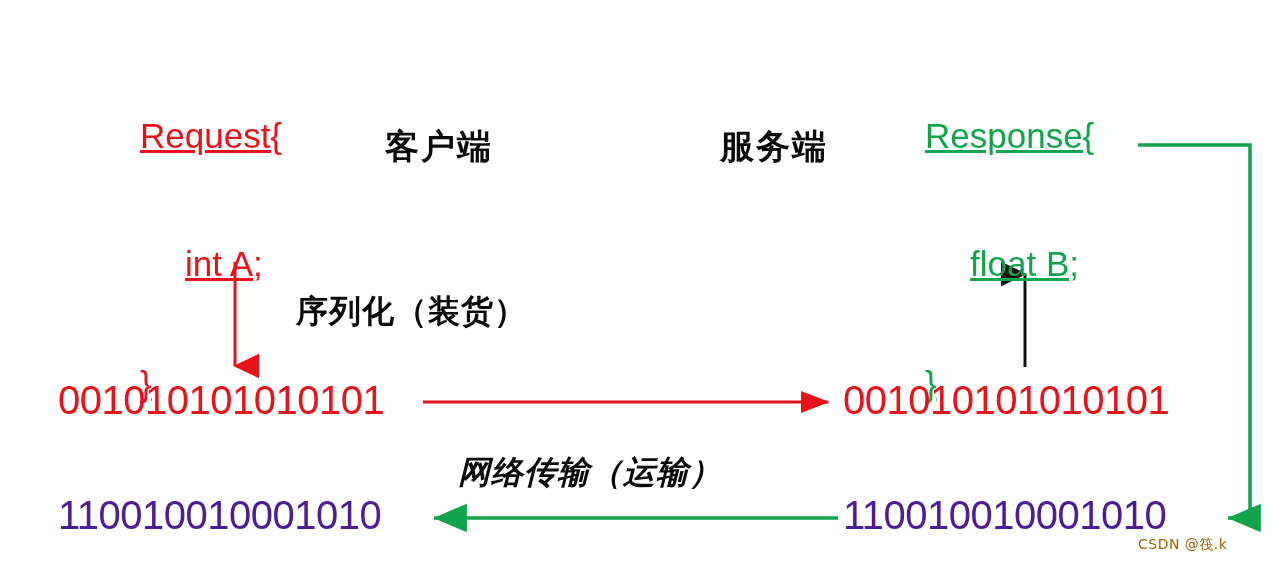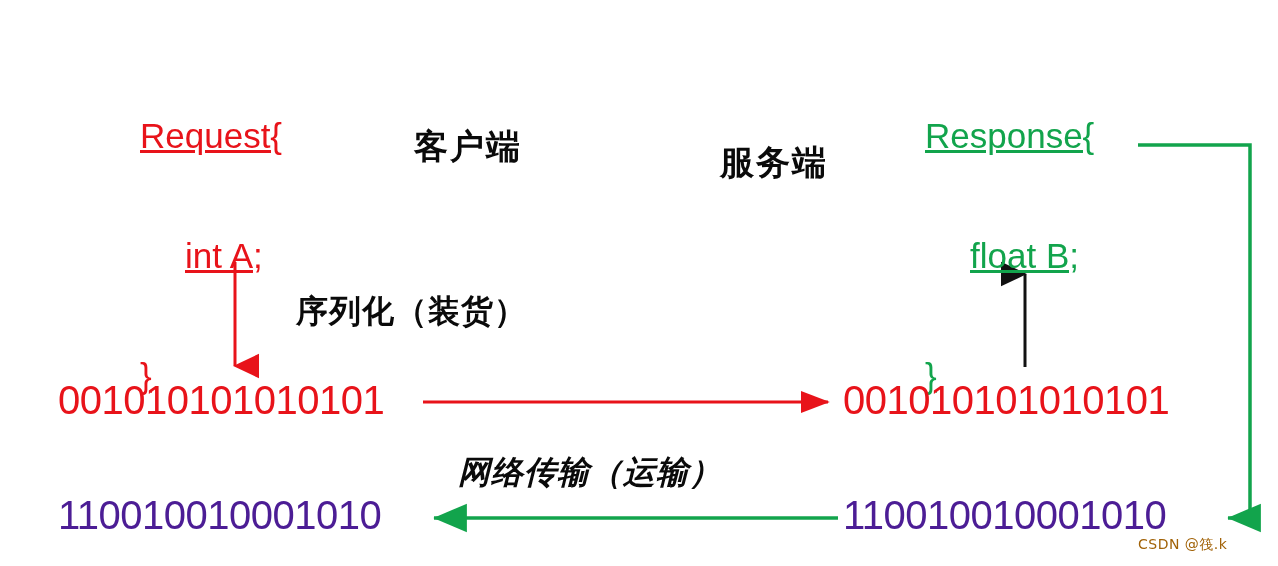--- a/index.html
+++ b/index.html
@@ -23,33 +23,33 @@
   .codeblock {
     font-family: "Liberation Sans", "DejaVu Sans", sans-serif;
     font-size: 35px;
     line-height: 40px;
     white-space: pre;
     letter-spacing: 0px;
   }
   .code-req { color: #e8131a; left: 140px; top: 36px; }
   .code-res { color: #12a44c; left: 925px; top: 36px; }
   .code-line { display: block; height: 40px; text-decoration: underline; }
-  .indent { padding-left: 45px; }
+  .indent { padding-left: 45px; margin-top: 8px; }
 
   
   .cn-label {
     font-family: "DejaVu Sans", "Liberation Sans", sans-serif;
     font-size: 34px;
     font-weight: bold;
     color: #0a0a0a;
     letter-spacing: 2px;
     white-space: nowrap;
   }
-  .lbl-client { left: 385px; top: 124px; margin-left: 29px; }
-  .lbl-server { left: 720px; top: 124px; margin-top: 16px; }
+  .lbl-client { left: 385px; top: 124px; }
+  .lbl-server { left: 720px; top: 124px; }
 
   
   .cn-step {
     font-family: "DejaVu Sans", "Liberation Sans", sans-serif;
     font-size: 32px;
     font-weight: bold;
     color: #0a0a0a;
     letter-spacing: 1px;
     white-space: nowrap;
   }

